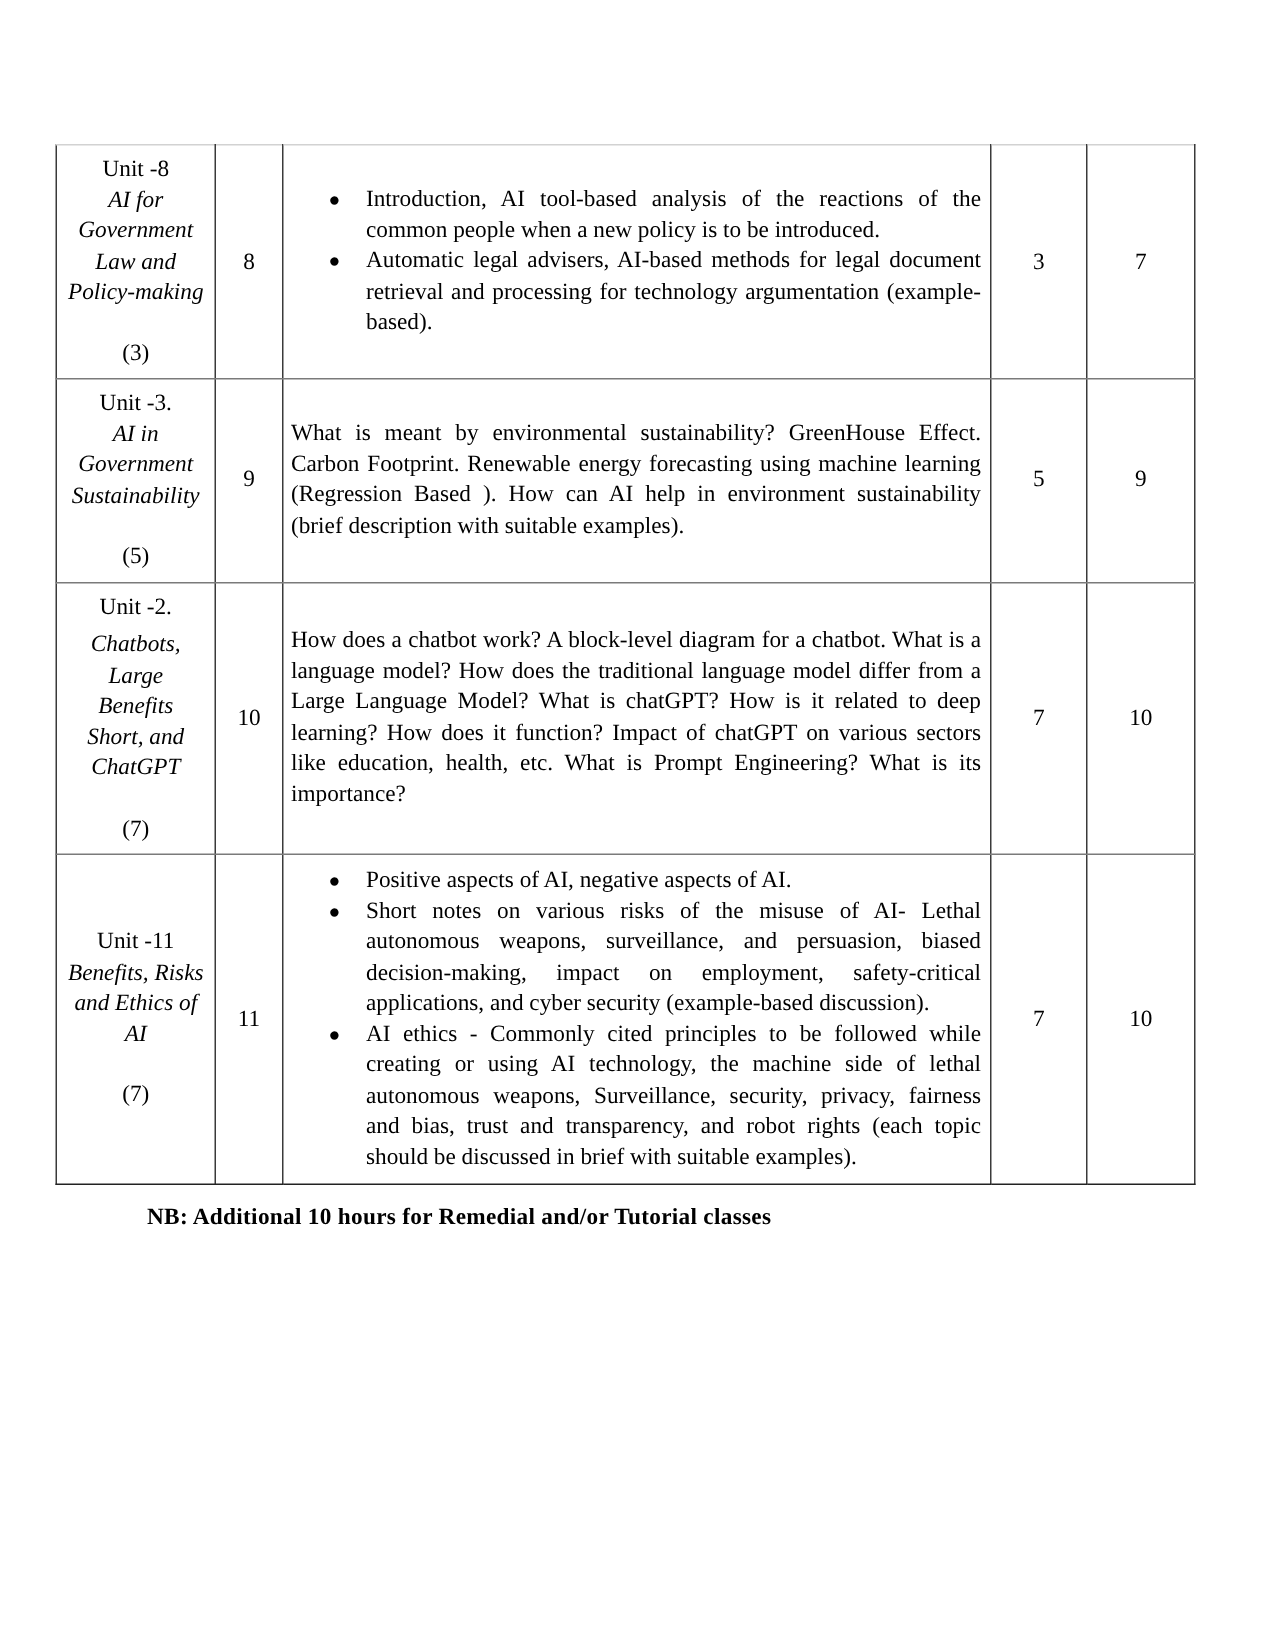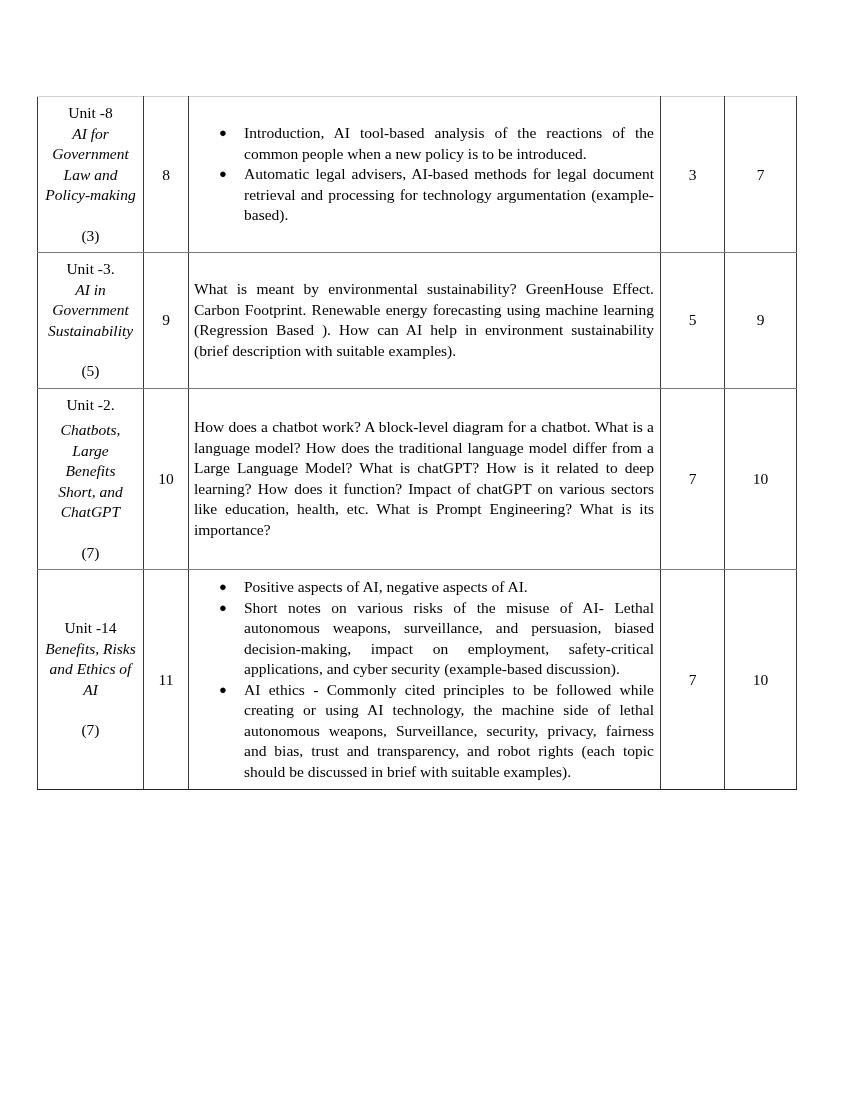--- a/index.html
+++ b/index.html
@@ -216,21 +216,21 @@
           </td>
           <td class="cell-num">10</td>
           <td class="cell-topics">
             <p class="para"> How does a chatbot work? A block-level diagram for a chatbot. What is a language model? How does the traditional language model differ from  a Large Language Model? What is chatGPT? How is it related to deep learning? How does it function? Impact of chatGPT on various sectors like education, health, etc. What is Prompt Engineering? What is its importance?</p>
           </td>
           <td class="cell-hrs">7</td>
           <td class="cell-mks">10</td>
         </tr>
         <tr>
           <td class="cell-unit">
-            <span class="unit-id">Unit -14</span>
+            <span class="unit-id">Unit -11</span>
             <span class="unit-title">
               <span class="tline">Benefits, Risks</span>
               <span class="tline">and Ethics of</span>
               <span class="tline">AI</span>
             </span>
             <span class="unit-credit">(7)</span>
           </td>
           <td class="cell-num">11</td>
           <td class="cell-topics">
             <ul class="bullets">
@@ -247,14 +247,15 @@
                 <span class="li-text">AI ethics - Commonly cited principles to be followed while creating or using AI technology, the machine side of lethal autonomous weapons, Surveillance, security, privacy, fairness and bias, trust and transparency, and robot rights (each topic should be discussed in brief with suitable examples).</span>
               </li>
             </ul>
           </td>
           <td class="cell-hrs">7</td>
           <td class="cell-mks">10</td>
         </tr>
       </tbody>
   </table>
 
+  <div class="nb-note">NB: Additional 10 hours for Remedial and/or Tutorial classes</div>
 
 </div>
 
 </body></html>

